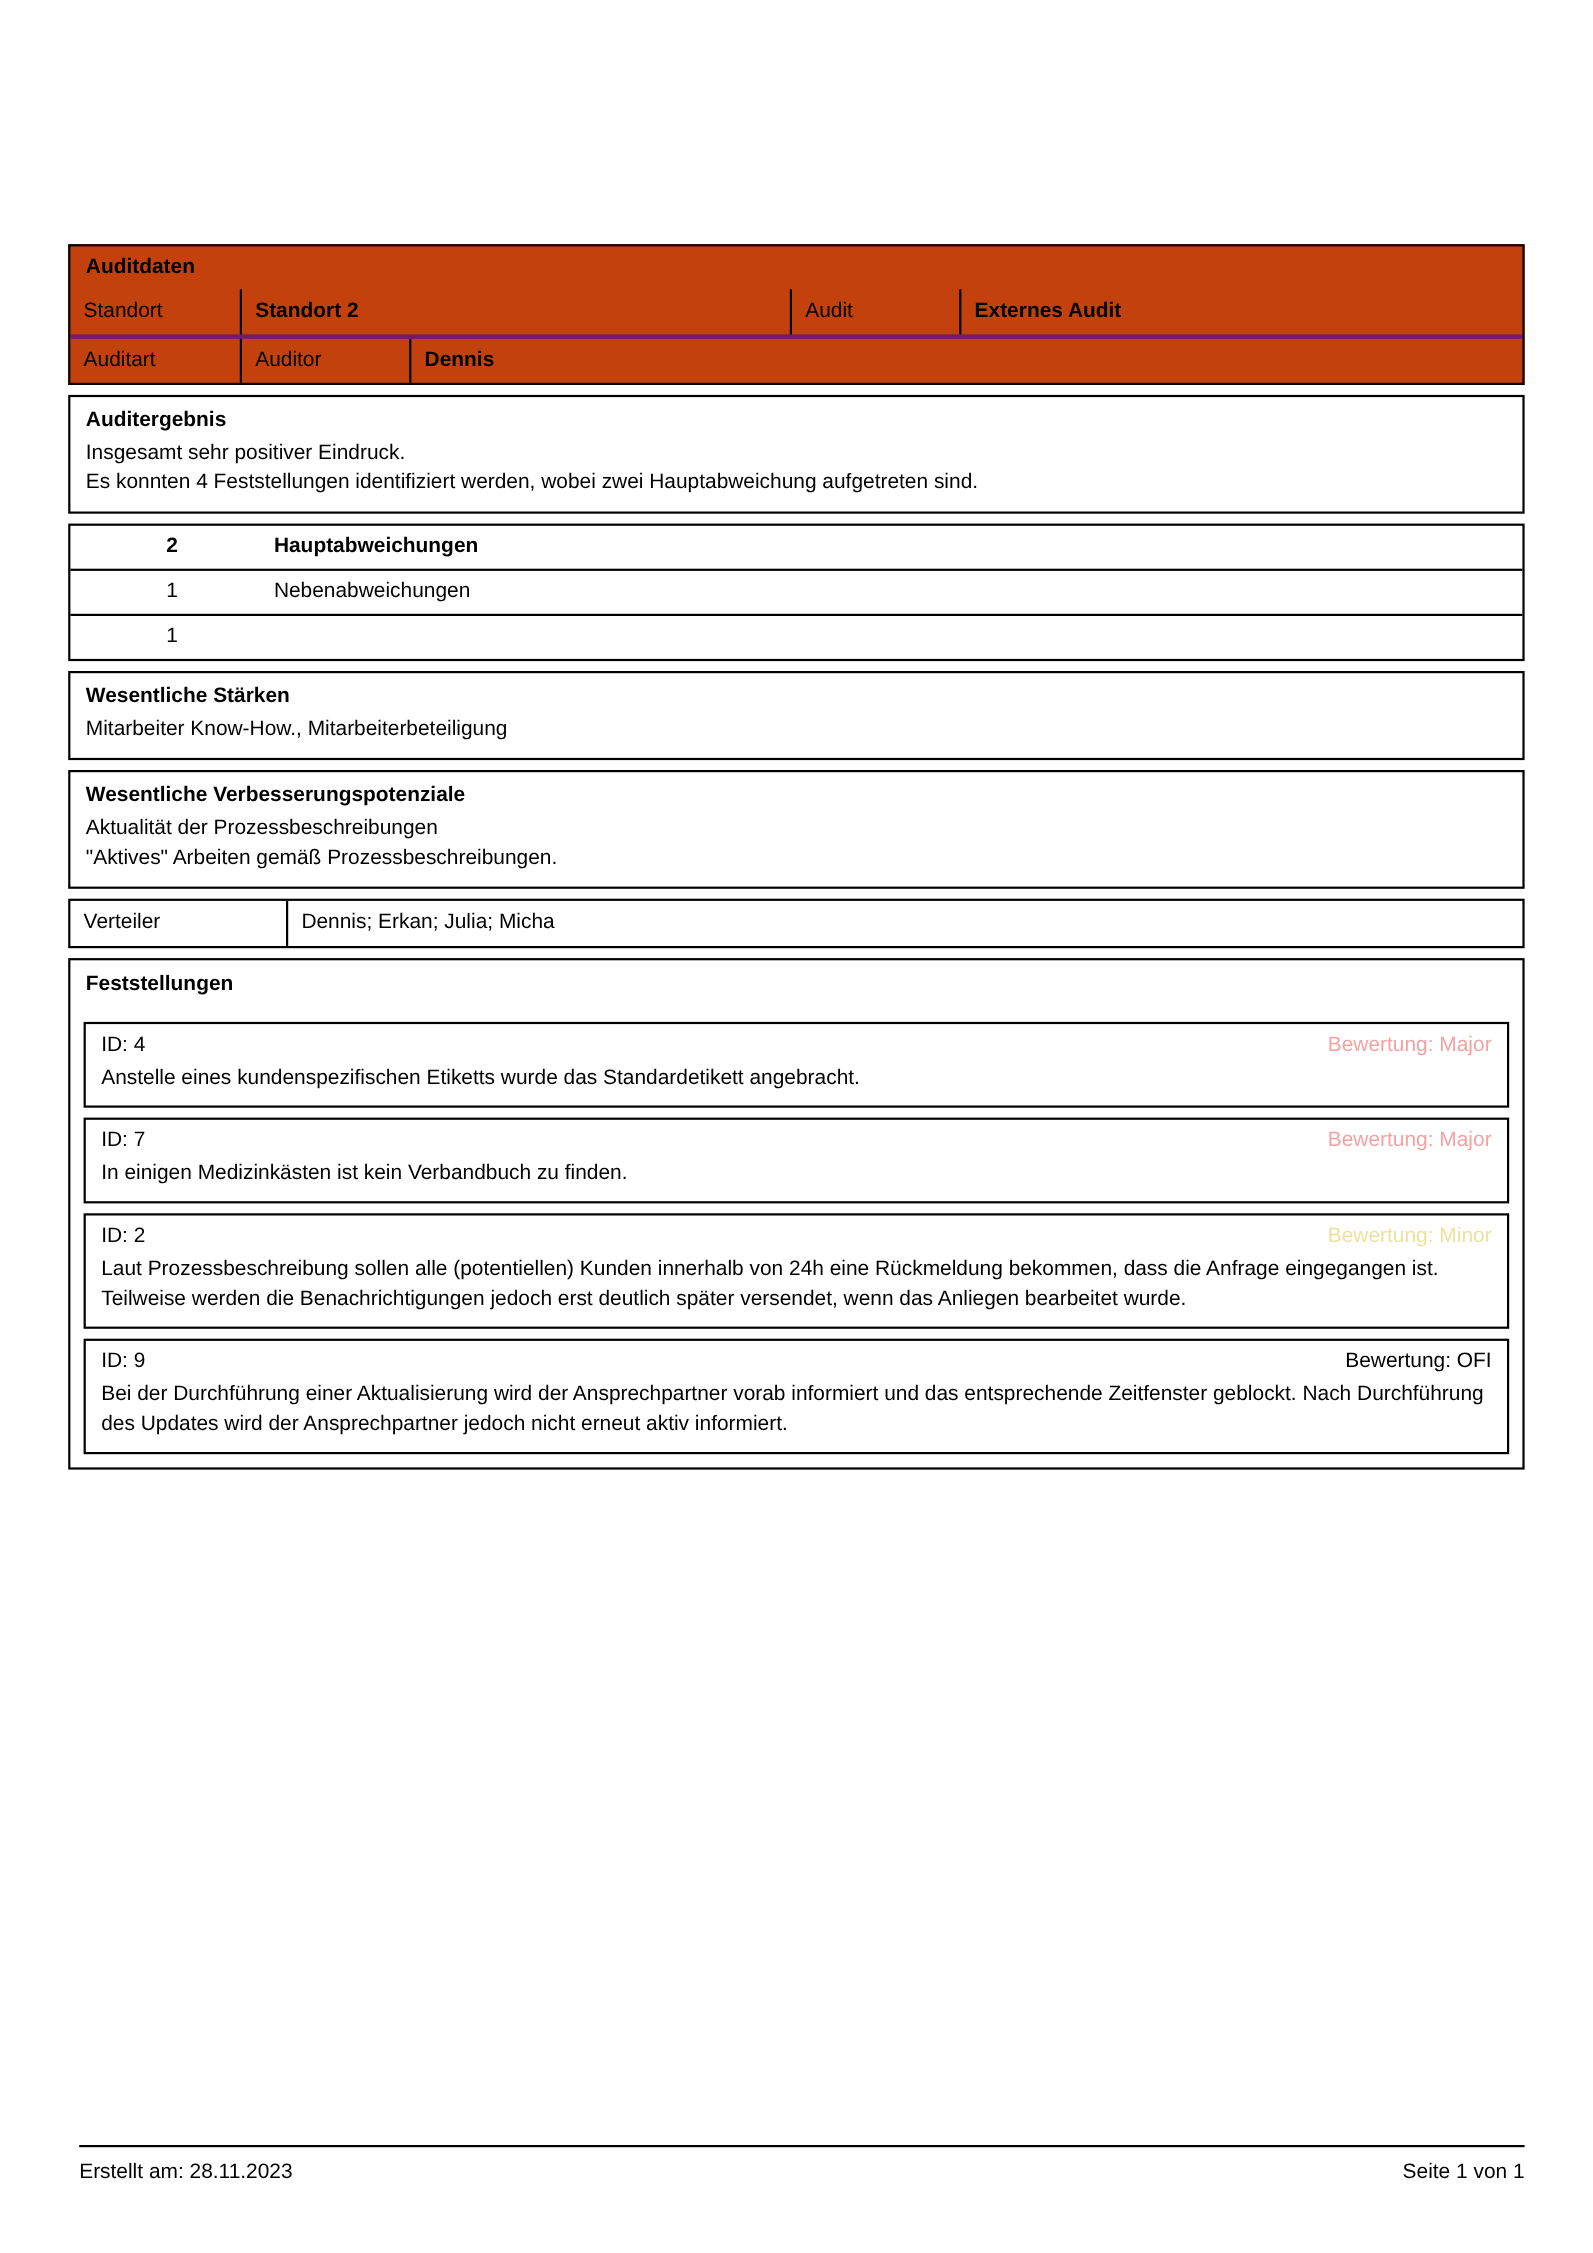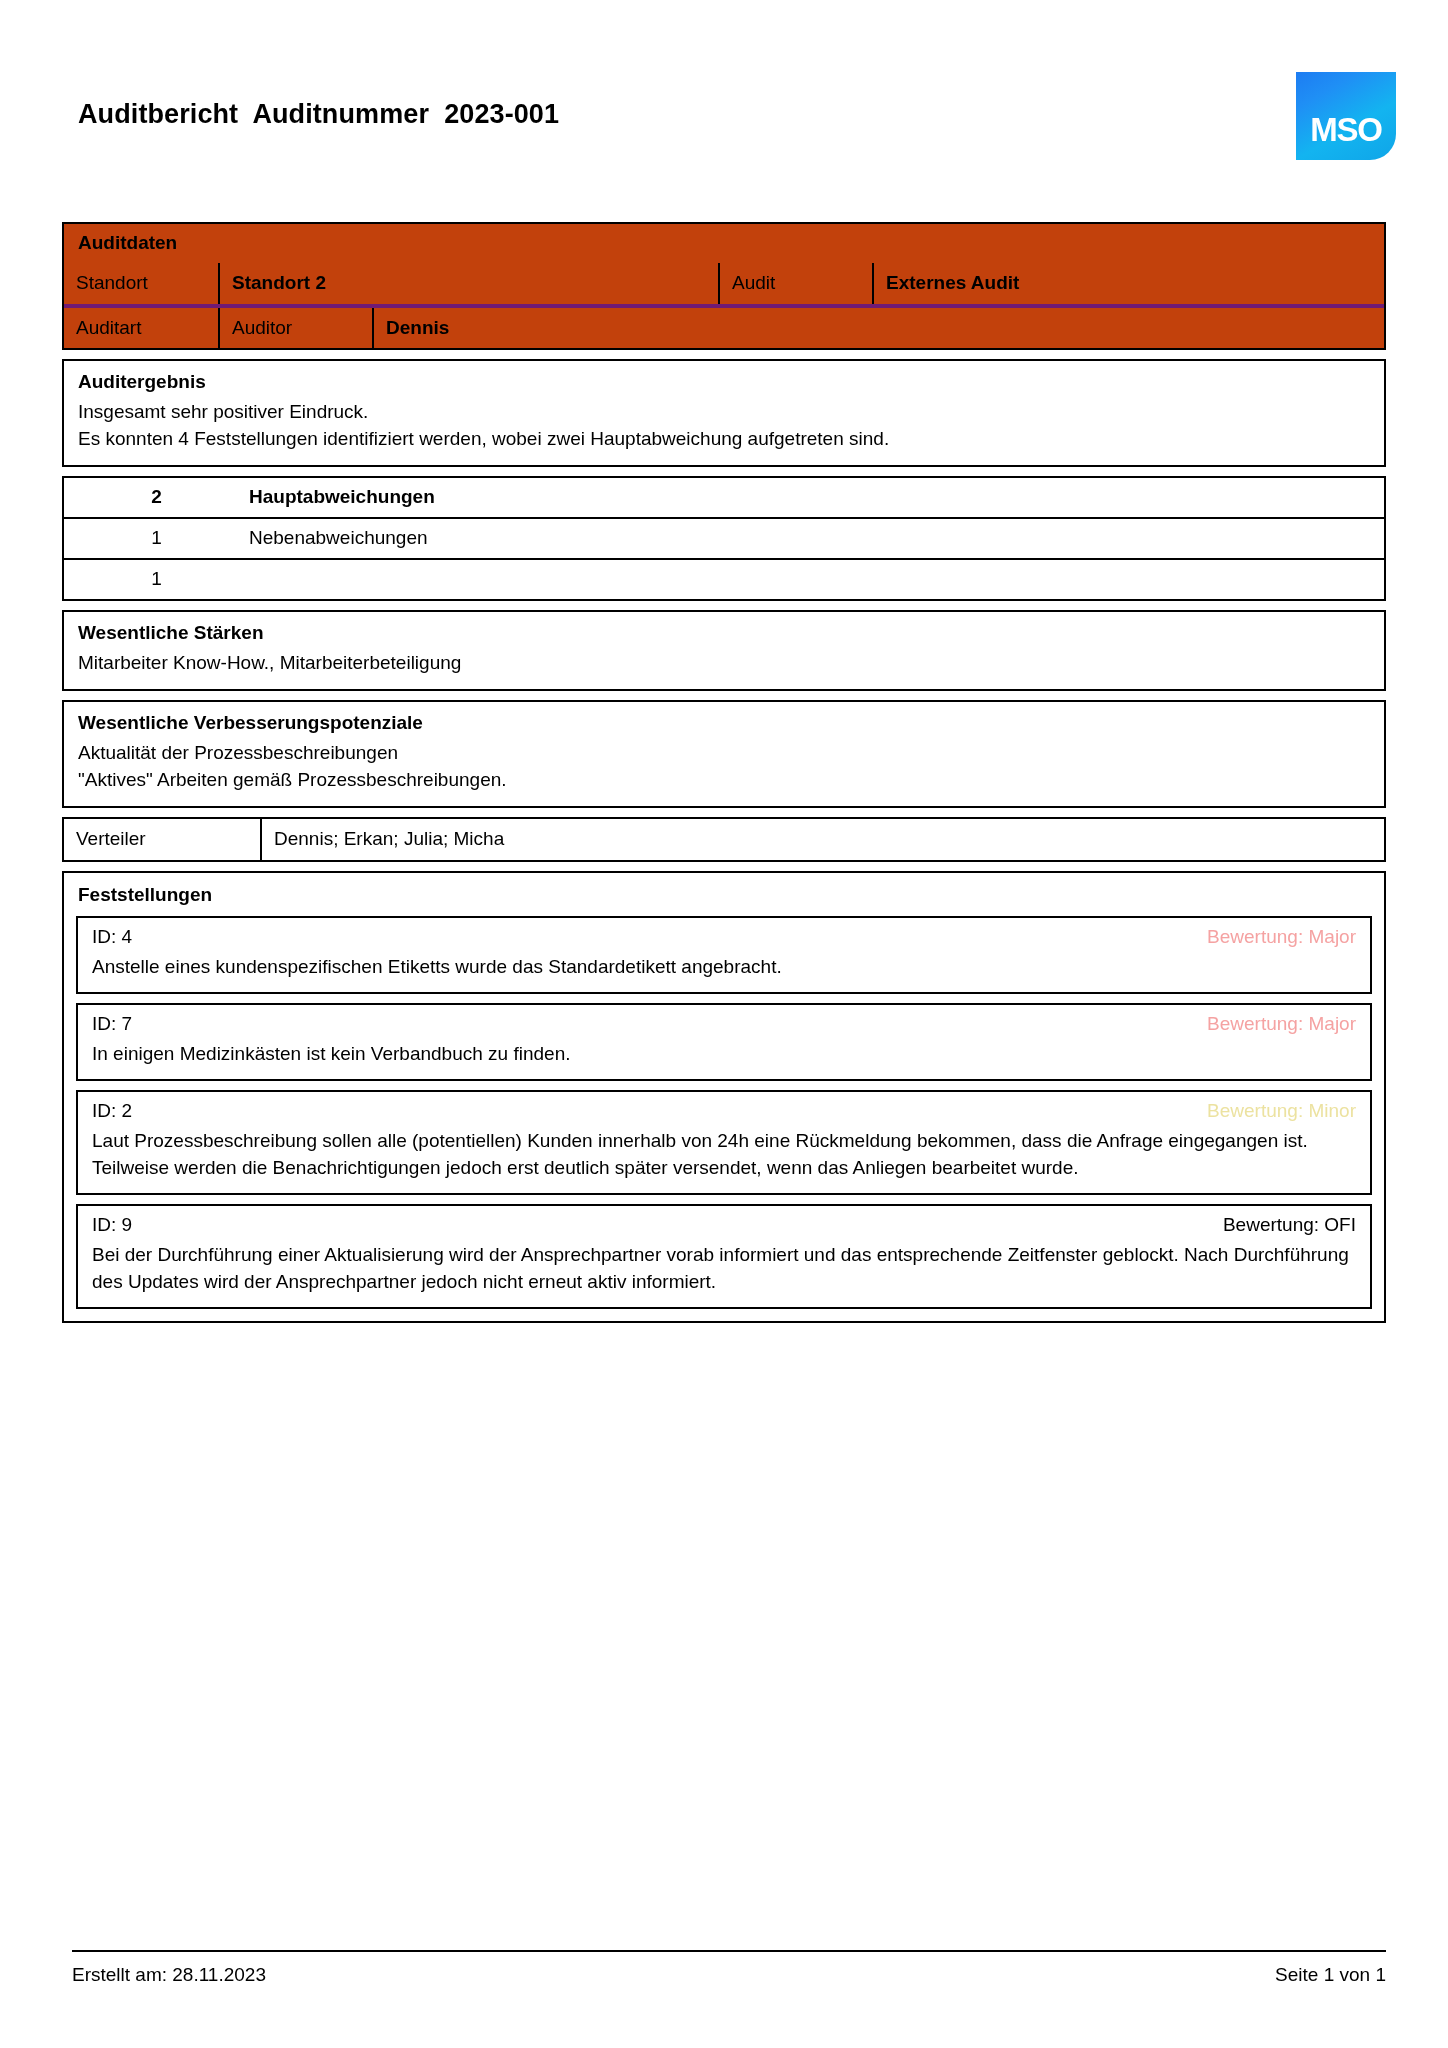--- a/index.html
+++ b/index.html
@@ -135,21 +135,21 @@
   .count-label { flex: 1; }
   .count-row.first { font-weight: bold; }
 
   
   .vt-c1 { width: 198px; }
   .vt-c2 { flex: 1; }
 
   
   .fst-wrap { padding: 10px 12px 12px 12px; }
   .fst-head {
-    padding: 1px 2px 10px 2px;
+    padding: 1px 2px 23px 2px;
     font-size: 19px;
     font-weight: bold;
   }
   .finding {
     border: 2px solid #000000;
     box-sizing: border-box;
     margin-bottom: 9px;
     padding: 8px 14px 11px 14px;
     background: #ffffff;
   }
@@ -183,26 +183,20 @@
     display: flex;
     justify-content: space-between;
     font-size: 19px;
   }
 </style>
 </head>
 <body>
 
 <div class="page">
 
-  <div class="header">
-    <div class="doc-title">Auditbericht  Auditnummer  2023-001</div>
-    <div class="logo">
-      <span class="logo-text">MSO</span>
-    </div>
-  </div>
 
   <div class="content">
 
     <div class="block blue">
       <div class="ad-title">Auditdaten</div>
       <div class="row">
         <div class="cell ad-c1 divider-right">Standort</div>
         <div class="cell ad-c2 b divider-right">Standort 2</div>
         <div class="cell ad-c3 divider-right">Audit</div>
         <div class="cell ad-c4 b">Externes Audit</div>

